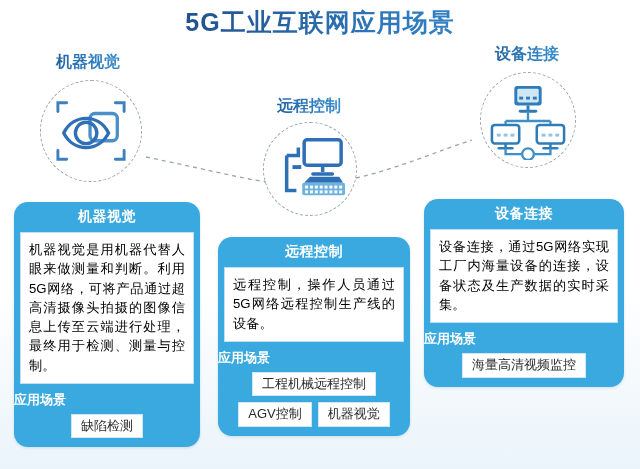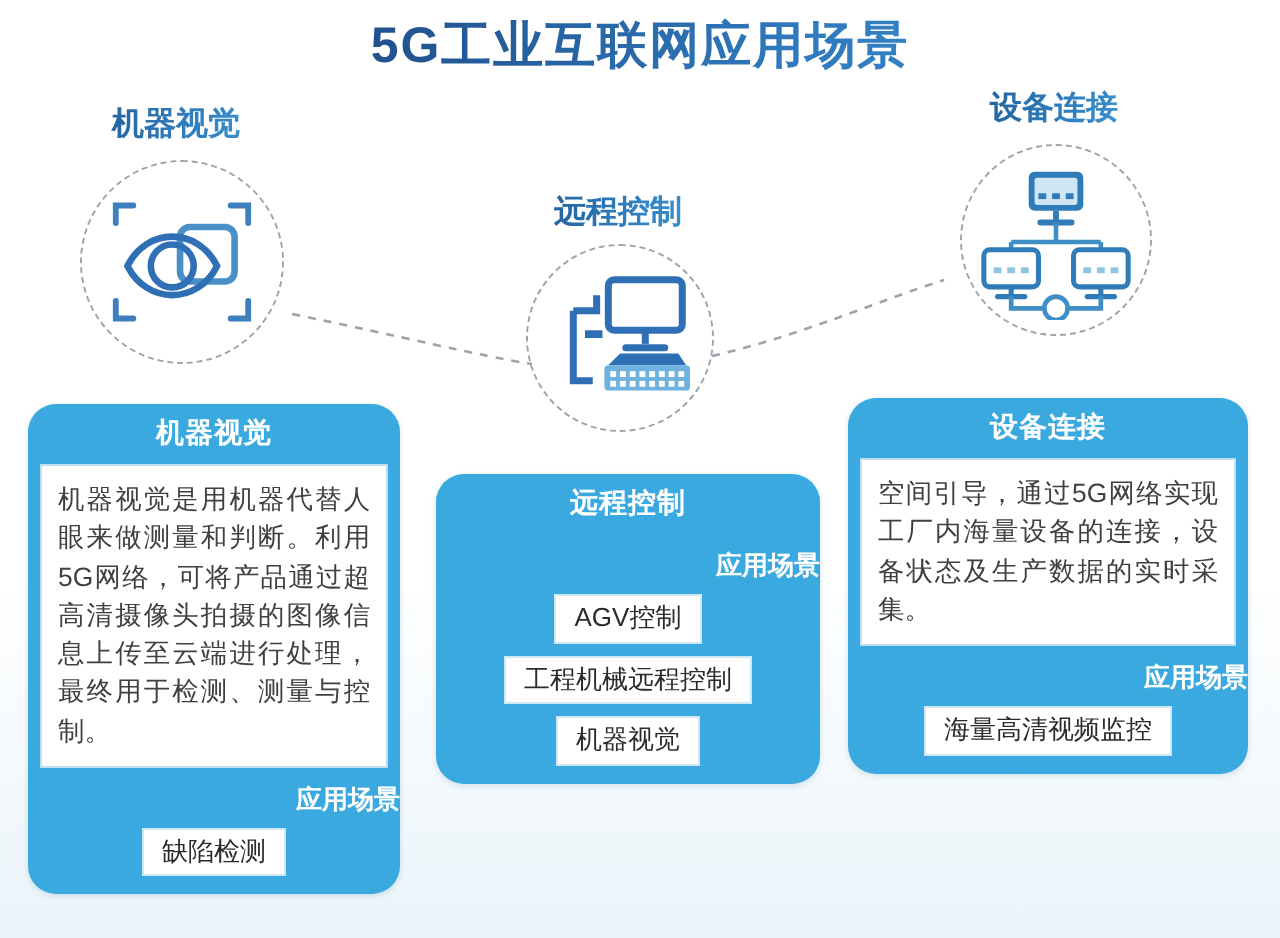--- a/index.html
+++ b/index.html
@@ -105,25 +105,25 @@
     padding: 6px 0 6px;
     letter-spacing: .5px;
   }
   .card-body {
     background: #ffffff;
     border: 1px solid #bfdff1;
     margin: 0 6px;
     padding: 7px 8px 8px;
     font-size: 13.2px;
     line-height: 1.46;
-    color: #404040;
+    color: #000000;
     text-align: justify;
   }
   .scene-title {
-    text-align: right;
+    text-align: left;
     color: #ffffff;
     font-weight: bold;
     font-size: 13px;
     padding: 7px 0 5px;
   }
   .tag-row {
     display: flex;
     flex-wrap: wrap;
     justify-content: center;
     gap: 6px;
@@ -267,30 +267,31 @@
     <div class="card-title">机器视觉</div>
     <div class="card-body">机器视觉是用机器代替人眼来做测量和判断。利用5G网络，可将产品通过超高清摄像头拍摄的图像信息上传至云端进行处理，最终用于检测、测量与控制。</div>
     <div class="scene-title">应用场景</div>
     <div class="tag-row">
       <span class="tag">缺陷检测</span>
     </div>
   </div>
 
   <div class="card" id="card-remote">
     <div class="card-title">远程控制</div>
+    <div class="card-body">远程控制，操作人员通过5G网络远程控制生产线的设备。</div>
     <div class="scene-title">应用场景</div>
     <div class="tag-row">
+      <span class="tag">工程机械远程控制</span>
       <span class="tag">AGV控制</span>
-      <span class="tag">工程机械远程控制</span>
       <span class="tag">机器视觉</span>
     </div>
   </div>
 
   <div class="card" id="card-device">
     <div class="card-title">设备连接</div>
-    <div class="card-body">空间引导，通过5G网络实现工厂内海量设备的连接，设备状态及生产数据的实时采集。</div>
+    <div class="card-body">设备连接，通过5G网络实现工厂内海量设备的连接，设备状态及生产数据的实时采集。</div>
     <div class="scene-title">应用场景</div>
     <div class="tag-row">
       <span class="tag">海量高清视频监控</span>
     </div>
   </div>
 
 </div>
 
 </body></html>

